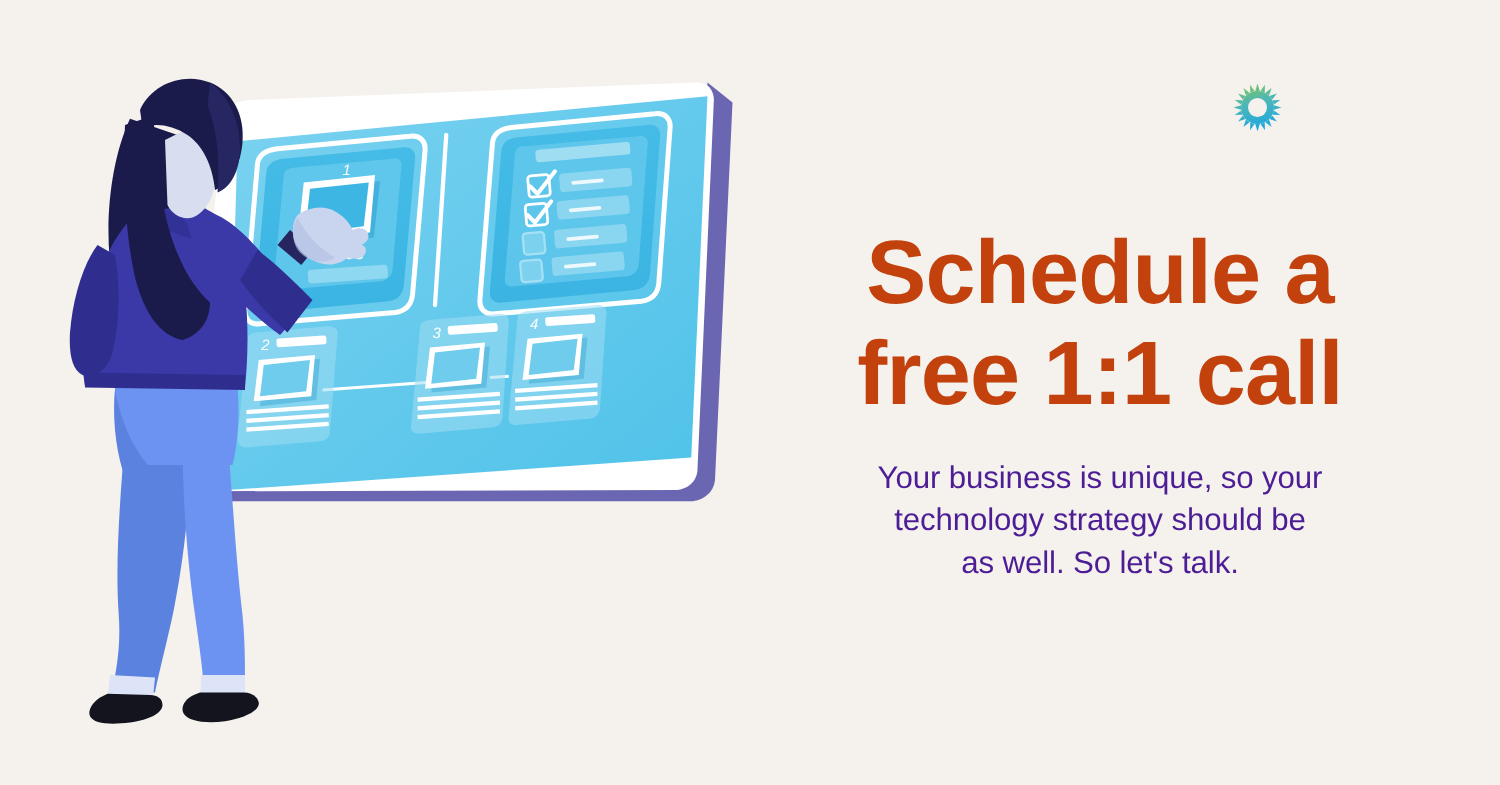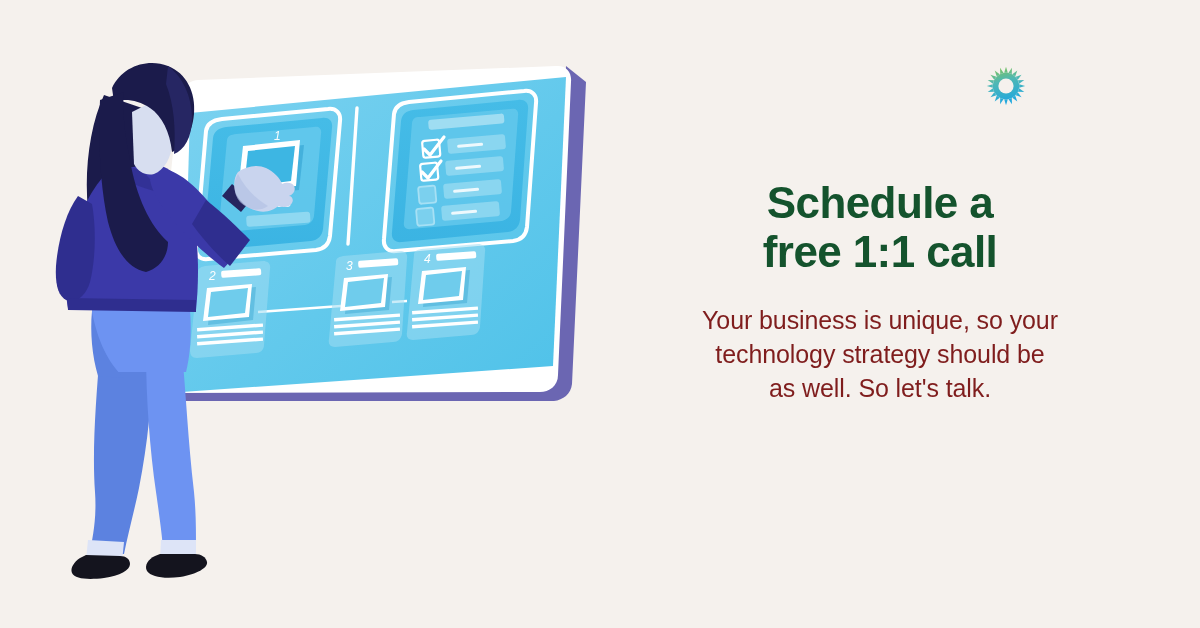--- a/index.html
+++ b/index.html
@@ -59,35 +59,35 @@
   #copy {
     position: absolute;
     left: 640px;
     top: 178px;
     width: 480px;
     text-align: center;
   }
   #headline {
     margin: 0;
     font-family: "Liberation Sans", sans-serif;
-    font-size: 44px;
+    font-size: 72px;
     line-height: 1.12;
     font-weight: 700;
     letter-spacing: -0.6px;
-    color: #14532d;
+    color: #c2410c;
     white-space: pre-line;
   }
   #subhead {
     margin: 26px 0 0 0;
     font-family: "Liberation Sans", sans-serif;
     font-size: 25px;
     line-height: 1.36;
     font-weight: 400;
     letter-spacing: -0.1px;
-    color: #7f1d1d;
+    color: #4c1d95;
     white-space: pre-line;
   }
 </style>
 </head>
 <body>
 
 <div id="banner">
 
   <div id="illustration">
     <svg viewBox="0 0 620 628" width="620" height="628" xmlns="http://www.w3.org/2000/svg">

